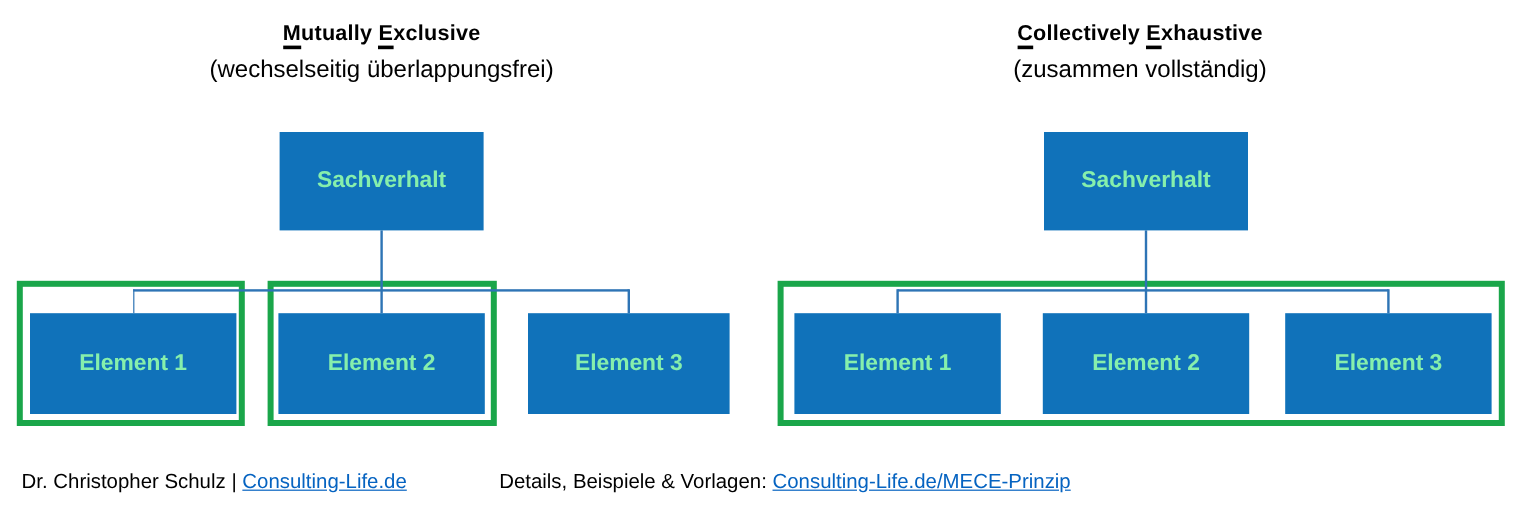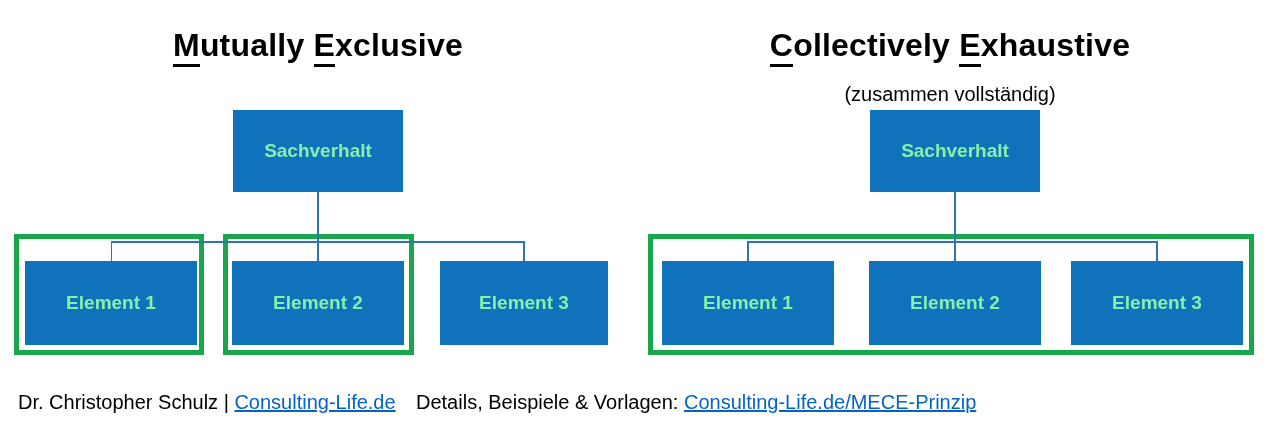--- a/index.html
+++ b/index.html
@@ -1,43 +1,44 @@
 <!DOCTYPE html>
 <html style="--box-blue: #1072BA; --line-blue: #2E74B5; --green: #1AA64A; --link-blue: #0563C1;"><head>
 <meta charset="utf-8">
 <style>
   html,body{margin:0;padding:0;background:#ffffff;}
   .canvas{
     position:relative;width:1276px;height:424px;background:#ffffff;
     font-family:"Liberation Sans",sans-serif;overflow:hidden;color:#000;
   }
   .panel-header{position:absolute;top:10px;text-align:center;}
-  .title{font-size:32px;font-weight:700;line-height:34px;margin:18px;letter-spacing:0.2px;}
+  .title{font-size:18px;font-weight:700;line-height:34px;margin:0;letter-spacing:0.2px;}
   .initial{border-bottom:3px solid #000;padding-bottom:1px;}
   .subtitle{font-size:20px;line-height:28px;font-weight:400;}
   .bluebox{
     position:absolute;background:var(--box-blue,#1072BA);color:#86efac;
     font-weight:700;font-size:19px;display:flex;align-items:center;justify-content:center;
     z-index:3;
   }
   .line{position:absolute;background:var(--line-blue,#2E74B5);z-index:2;}
   .frame{position:absolute;border:5px solid var(--green,#1AA64A);box-sizing:border-box;z-index:1;background:transparent;}
-  .footer-text{position:absolute;top:392px;font-size:20px;line-height:20px;white-space:nowrap;}
+  .footer-text{position:absolute;top:392px;font-size:17px;line-height:20px;white-space:nowrap;}
   a.link{color:var(--link-blue,#0563C1);text-decoration:underline;cursor:pointer;}
 </style>
 </head>
 <body>
 
 <div class="canvas">
 
   <div class="panel-header" style="left:45px;width:546px;">
     <div class="title">
       <span><span class="initial">M</span><span>utually</span></span>
       <span><span class="initial">E</span><span>xclusive</span></span>
     </div>
+    <div class="subtitle">(wechselseitig überlappungsfrei)</div>
   </div>
 
   <div class="panel-header" style="left:677px;width:546px;">
     <div class="title">
       <span><span class="initial">C</span><span>ollectively</span></span>
       <span><span class="initial">E</span><span>xhaustive</span></span>
     </div>
     <div class="subtitle">(zusammen vollständig)</div>
   </div>
 

